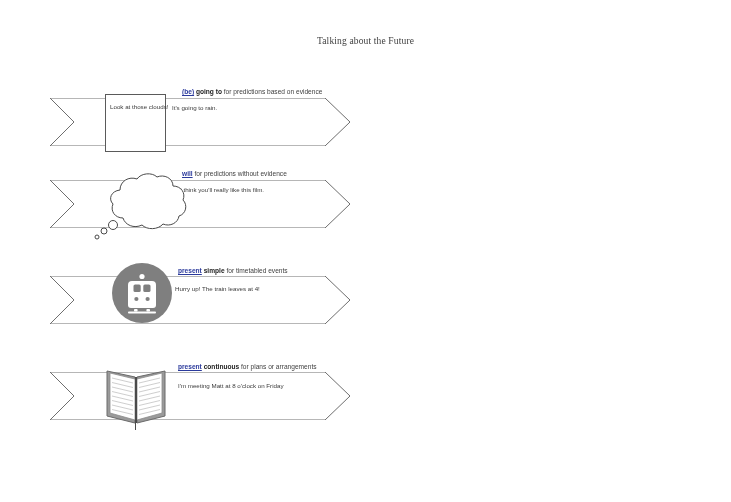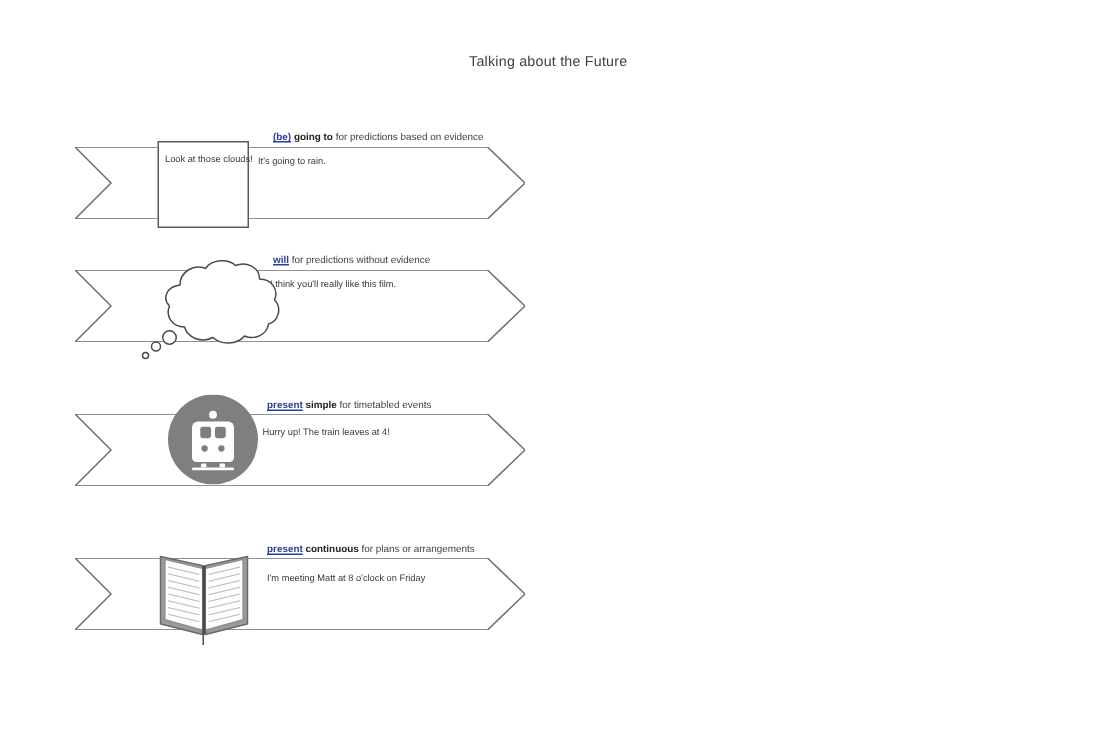--- a/index.html
+++ b/index.html
@@ -19,20 +19,21 @@
   
   #page-title {
     position: absolute;
     left: 0;
     top: 36px;
     width: 731px;
     text-align: center;
     font-size: 9.5px;
     color: #404040;
     letter-spacing: 0.15px;
+    font-family: Liberation Serif, serif;
   }
 
   
   .section {
     position: absolute;
     left: 0;
     width: 731px;
   }
 
   

